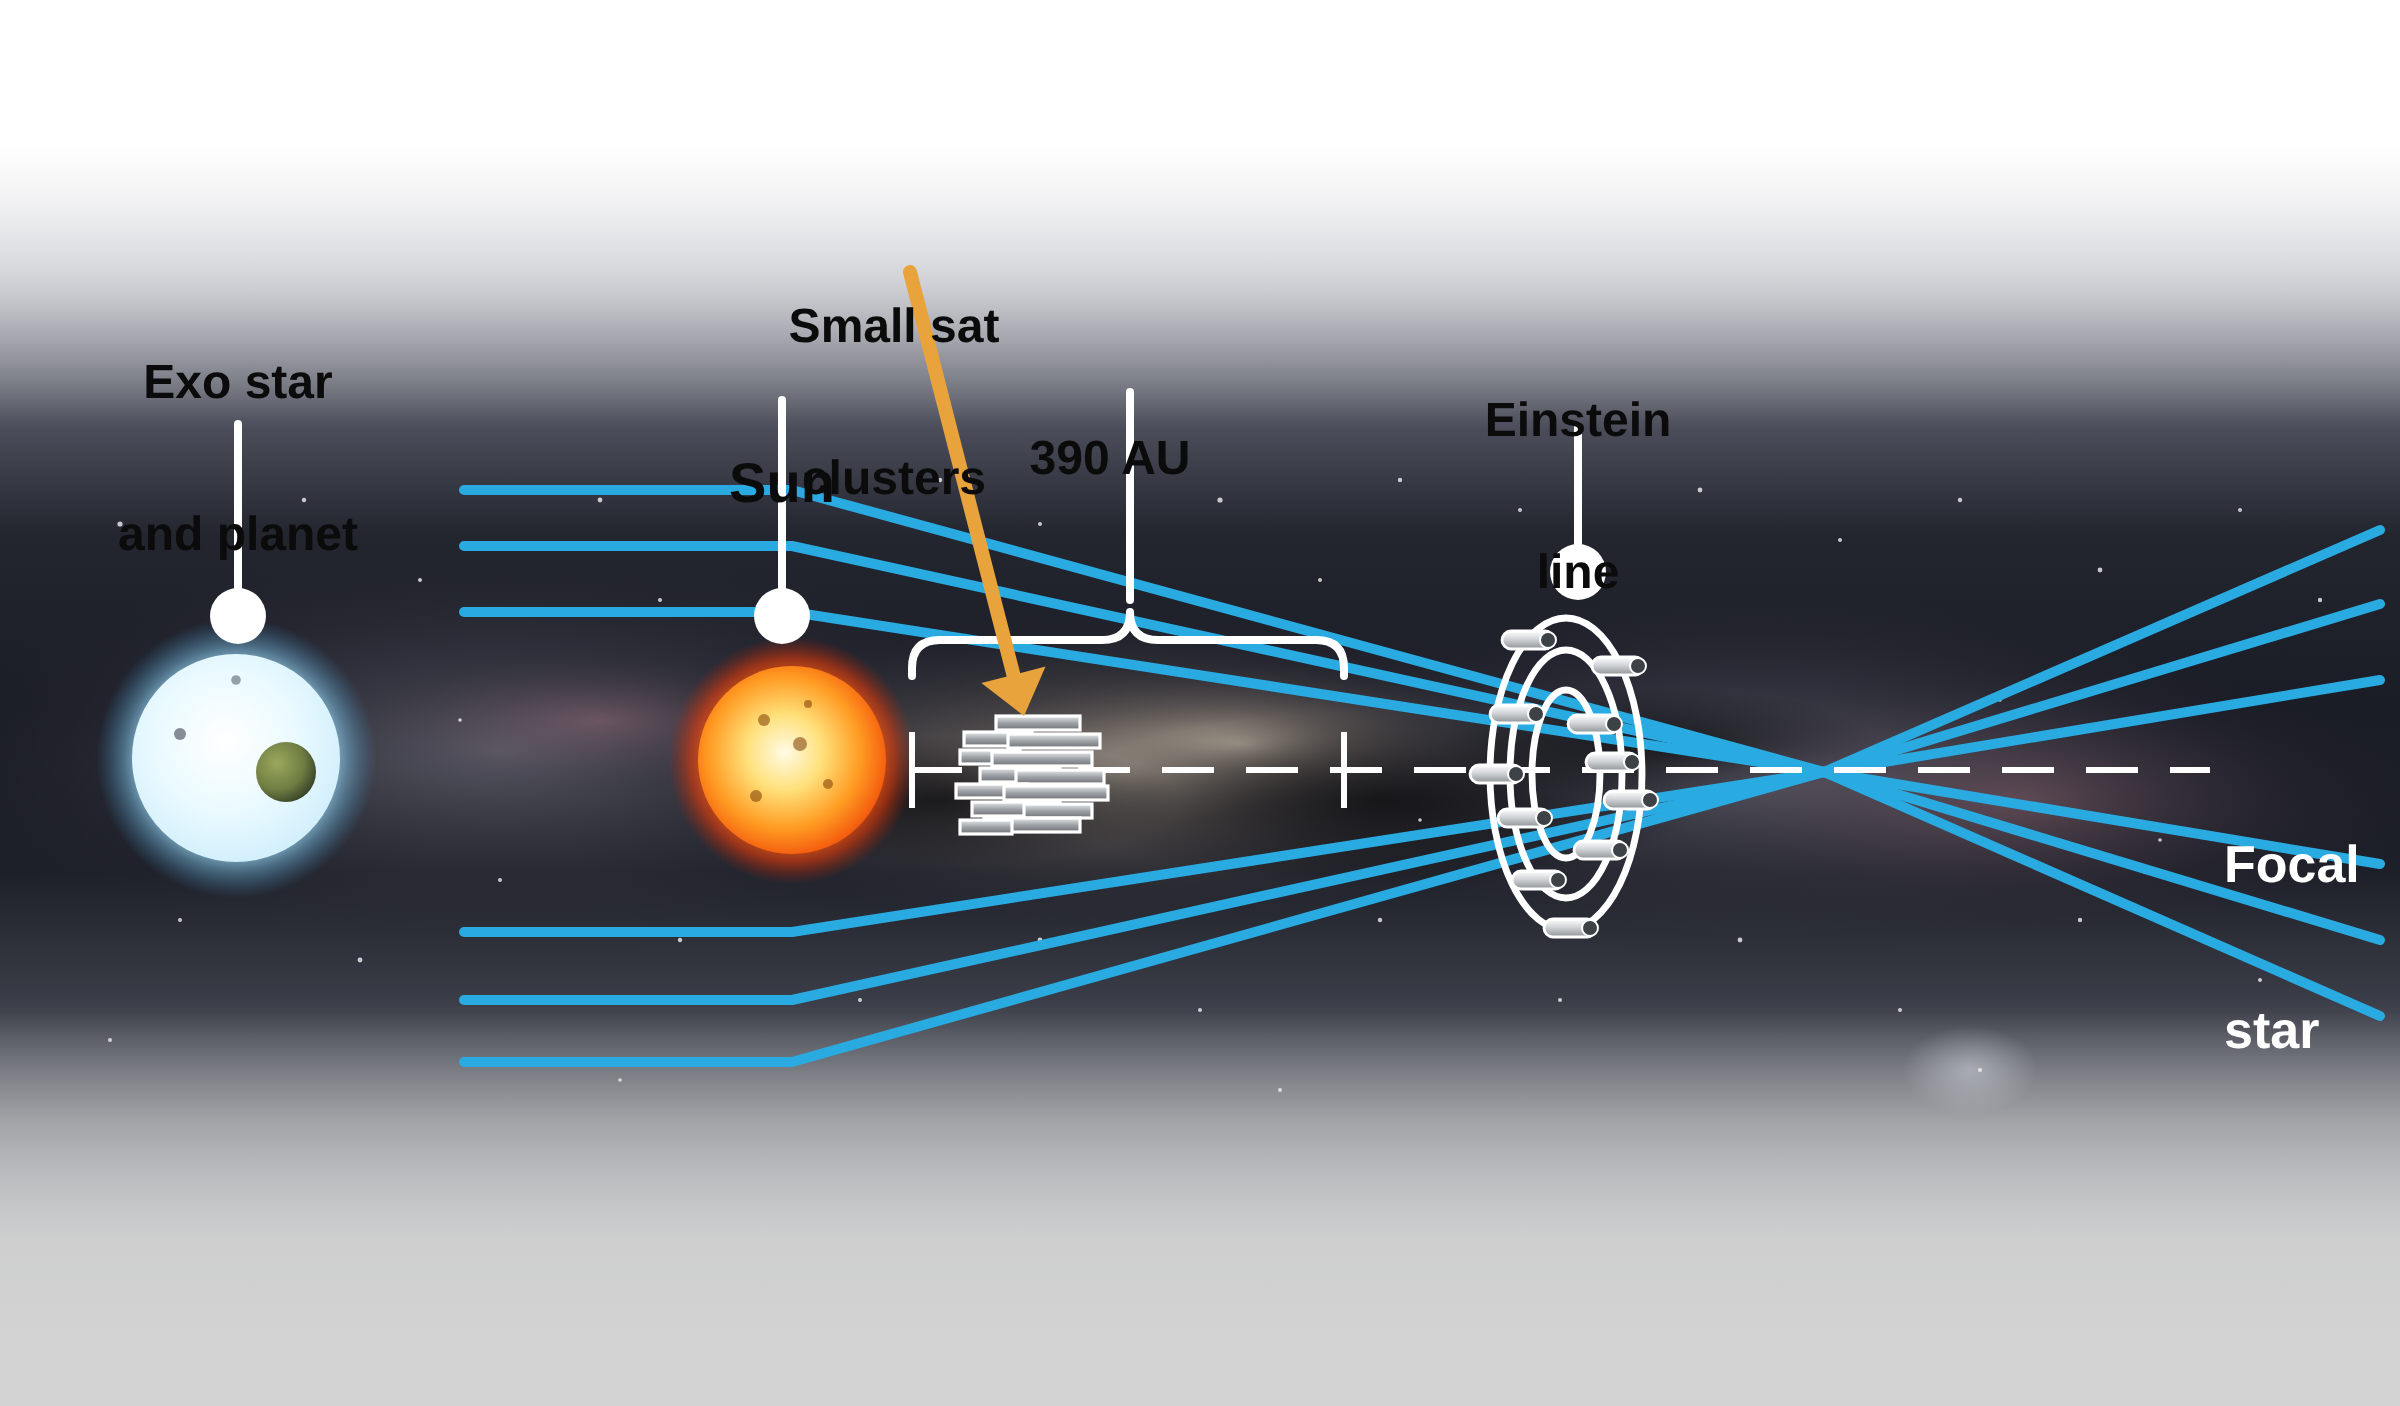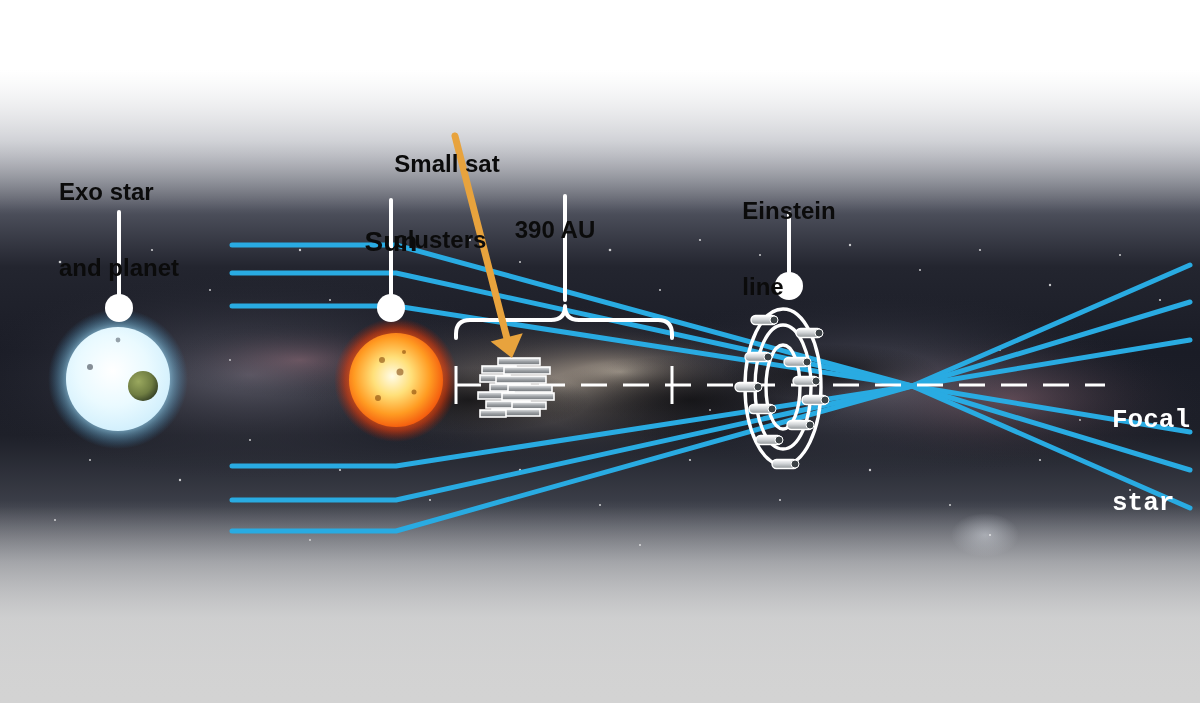--- a/index.html
+++ b/index.html
@@ -2,21 +2,21 @@
 <html><head>
 <meta charset="utf-8">
 <style>
   html,body{margin:0;padding:0;background:#000;}
   #stage{position:relative;width:1200px;height:703px;overflow:hidden;
          font-family:"Liberation Sans",sans-serif;background:#11131c;}
   #stage svg.layer{position:absolute;left:0;top:0;width:1200px;height:703px;}
   .lbl{position:absolute;font-weight:bold;line-height:1.06;white-space:pre;}
   .lbl.dark{color:#0b0b0b;}
   .lbl.light{color:#ffffff;}
-  .ctr{transform:translateX(-50%);}
+  .ctr{text-align:center;transform:translateX(-50%);}
 </style>
 </head>
 <body>
 
 <div id="stage">
 
   <svg class="layer">
     <defs>
       <linearGradient id="skyV" x1="0" y1="0" x2="0" y2="1">
         <stop offset="0" stop-color="#ffffff"></stop>
@@ -304,18 +304,18 @@
 
   <div class="lbl dark ctr" style="left:555px;top:166px;font-size:24px;">
     <div>390 AU</div>
   </div>
 
   <div class="lbl dark ctr" style="left:789px;top:147px;font-size:24px;">
     <div>Einstein</div>
     <div>line</div>
   </div>
 
-  <div class="lbl light" style="left:1112px;top:352px;font-size:26px;font-family:Liberation Mono, monospace;">
+  <div class="lbl light" style="left:1112px;top:364px;font-size:26px;">
     <div>Focal</div>
     <div>star</div>
   </div>
 
 </div>
 
 </body></html>

